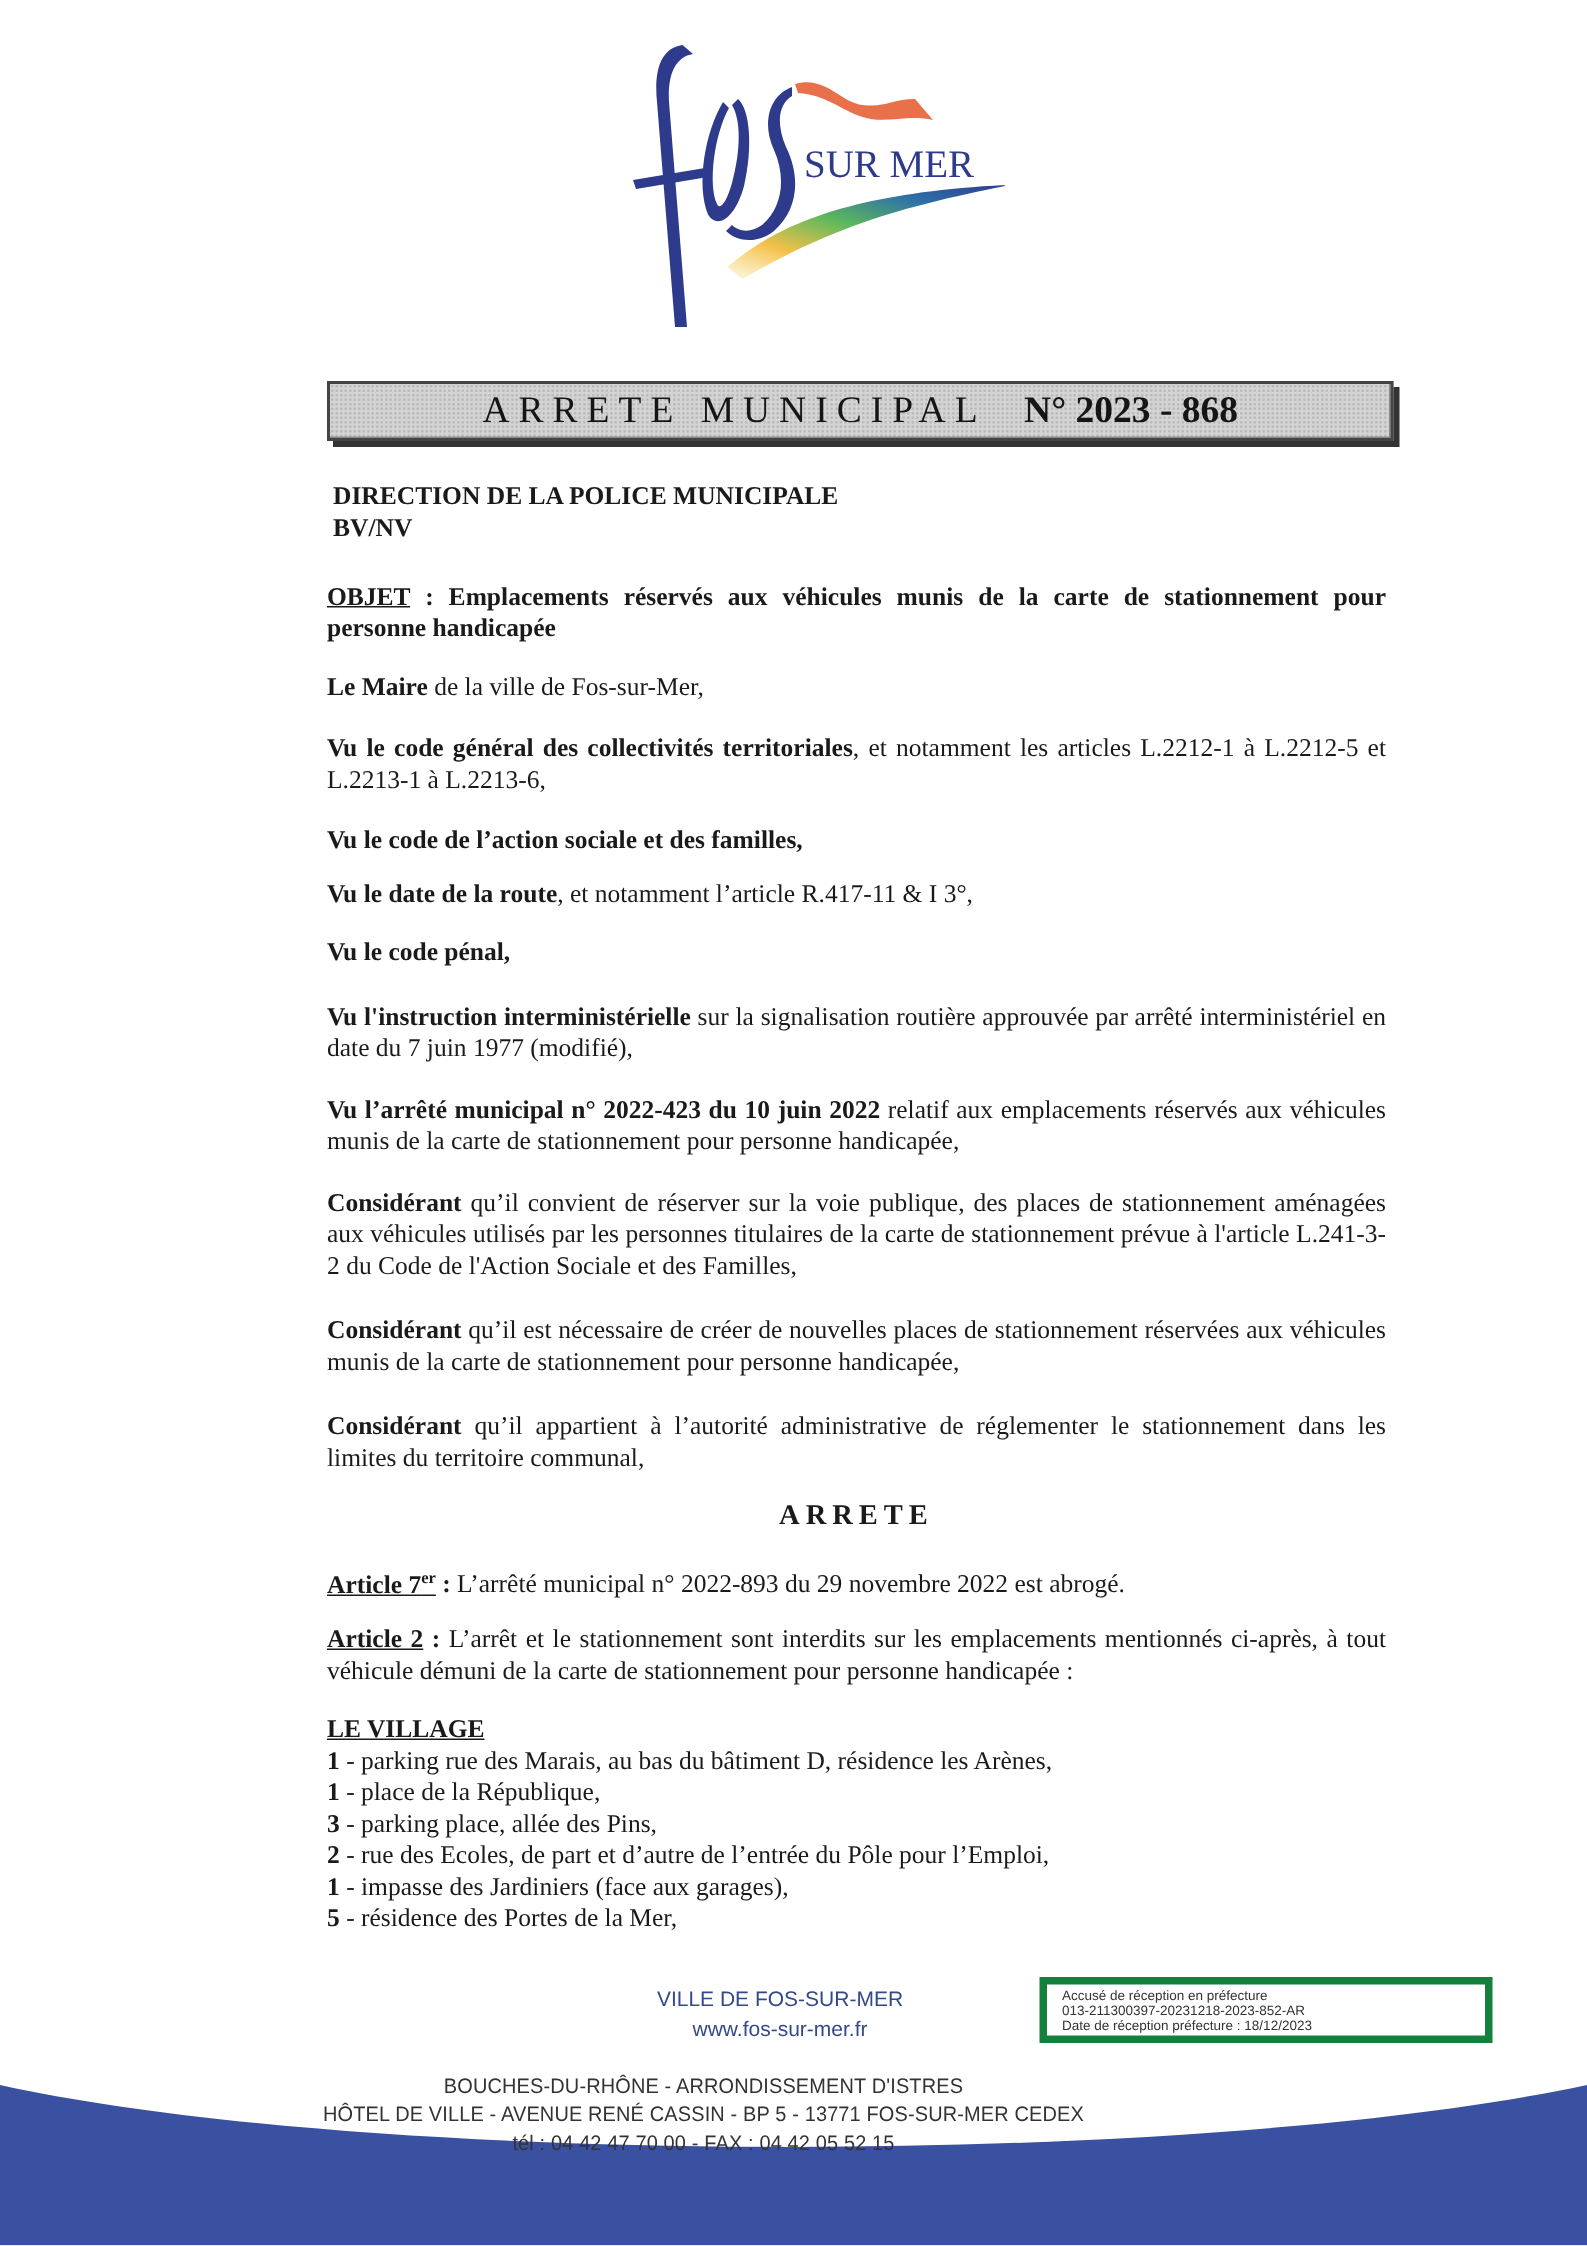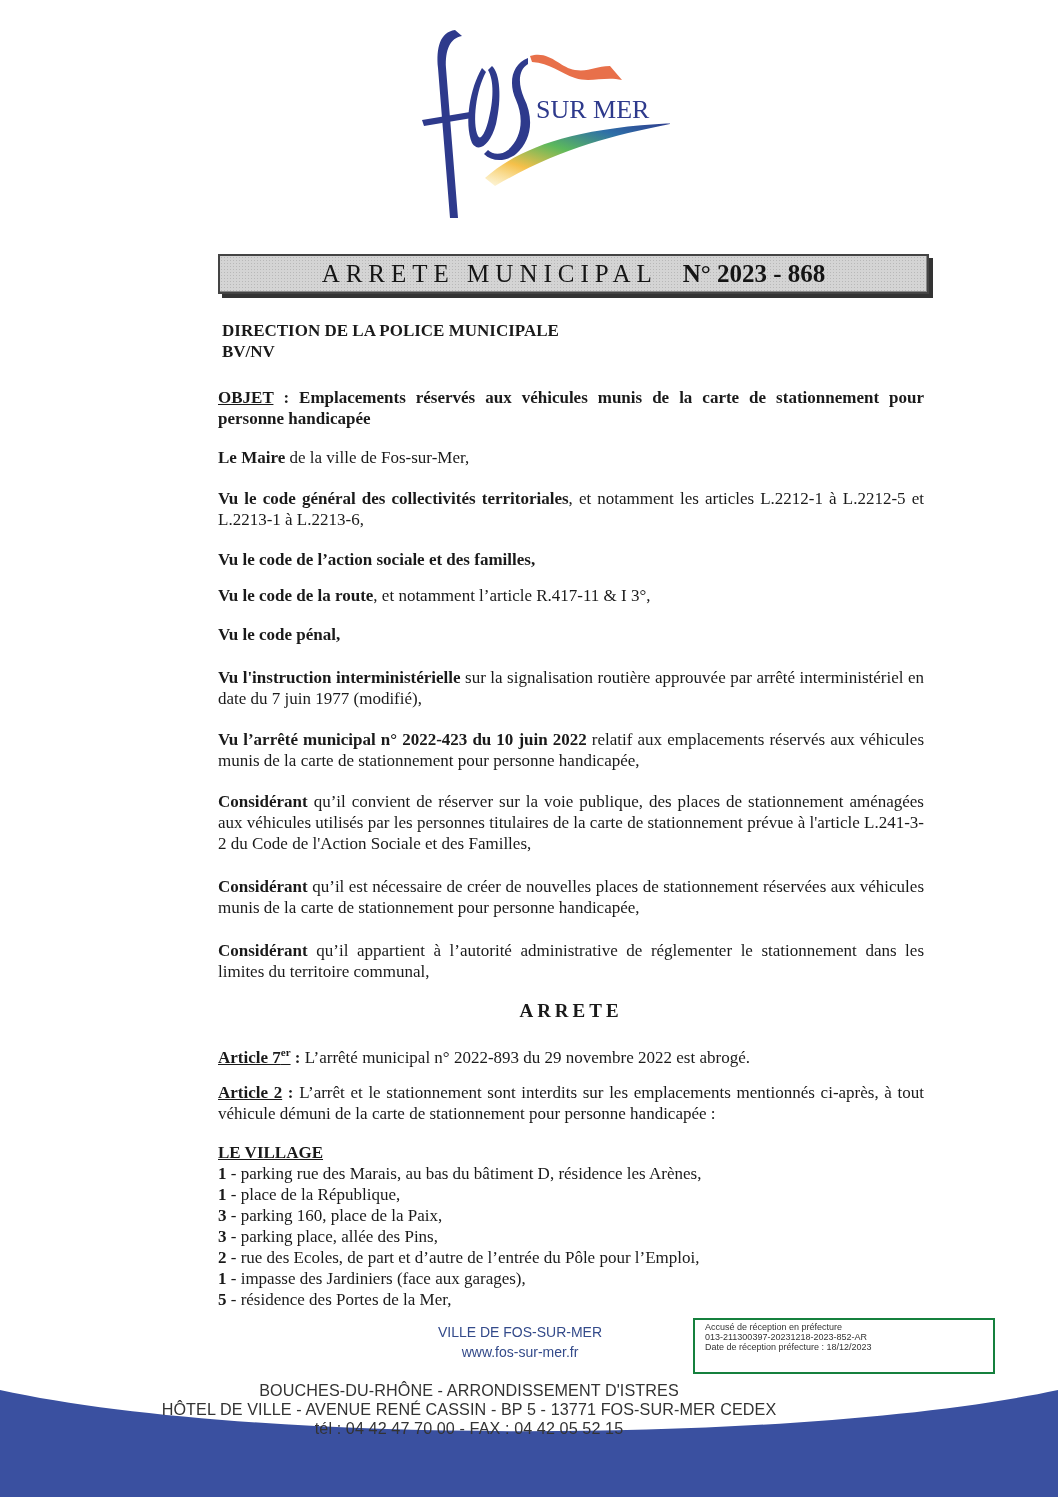--- a/index.html
+++ b/index.html
@@ -39,28 +39,28 @@
 
   .para { left: 218px; width: 706px; }
   .arrete-title { left: 218px; width: 706px; top: 1000px; font-size: 19px; font-weight: bold; letter-spacing: 4px; text-align: center; }
 
   .list { left: 218px; top: 1142px; width: 600px; font-size: 17px; line-height: 21px; }
   .list .item .n { font-weight: bold; }
 
   .footer-ville { left: 410px; top: 1322px; width: 220px; text-align: center;
     font-family: "Liberation Sans", "DejaVu Sans", sans-serif; font-size: 14px; color: #334a8a; line-height: 20px; }
 
-  .stamp { left: 693px; top: 1318px; width: 302px; height: 56px; border: 2px solid #15803d;
+  .stamp { left: 693px; top: 1318px; width: 302px; height: 44px; border: 5px solid #15803d;
     font-family: "Liberation Sans", "DejaVu Sans", sans-serif; font-size: 9px; line-height: 10px; color: #333; padding: 2px 0 0 10px; box-sizing: border-box; }
 
   .band { left: 0; top: 1390px; width: 1058px; height: 107px; }
   .band svg { width: 100%; height: 100%; display: block; }
 
   .address { left: 0; top: 1381px; width: 938px; text-align: center;
-    font-family: "Liberation Sans", "DejaVu Sans", sans-serif; font-size: 17px; line-height: 19px; color: #333; letter-spacing: 0.1px; }
+    font-family: "Liberation Sans", "DejaVu Sans", sans-serif; font-size: 14px; line-height: 19px; color: #333; letter-spacing: 0.1px; }
   .address div { transform: scaleX(0.95); }
 </style>
 </head>
 <body>
 
 <div class="abs logo">
   <svg viewBox="0 0 270 200">
     <defs>
       <linearGradient id="rainbow" x1="0" y1="1" x2="1" y2="0">
         <stop offset="0" stop-color="#f7d56a" stop-opacity="0.2"></stop>
@@ -106,21 +106,21 @@
 
 <div class="abs para txt just" style="top:488px;">
   <span class="b">Vu le code général des collectivités territoriales</span><span>, et notamment les articles L.2212-1 à L.2212-5 et L.2213-1 à L.2213-6,</span>
 </div>
 
 <div class="abs para txt" style="top:549px;">
   <span class="b">Vu le code de l’action sociale et des familles,</span><span></span>
 </div>
 
 <div class="abs para txt" style="top:585px;">
-  <span class="b">Vu le code de la route</span><span>, et notamment l’article R.417-11 &amp; I 3°,</span>
+  <span class="b">Vu le date de la route</span><span>, et notamment l’article R.417-11 &amp; I 3°,</span>
 </div>
 
 <div class="abs para txt" style="top:624px;">
   <span class="b">Vu le code pénal,</span><span></span>
 </div>
 
 <div class="abs para txt just" style="top:667px;">
   <span class="b">Vu l'instruction interministérielle</span><span> sur la signalisation routière approuvée par arrêté interministériel en date du 7 juin 1977 (modifié),</span>
 </div>
 
@@ -147,21 +147,20 @@
 </div>
 
 <div class="abs para txt just" style="top:1082px;">
   <span class="u">Article 2</span><span class="b"> : </span><span>L’arrêt et le stationnement sont interdits sur les emplacements mentionnés ci-après, à tout véhicule démuni de la carte de stationnement pour personne handicapée :</span>
 </div>
 
 <div class="abs list">
   <div class="u" style="margin-bottom:0;">LE VILLAGE</div>
   <div class="item"><span class="n">1</span><span> - parking rue des Marais, au bas du bâtiment D, résidence les Arènes,</span></div>
   <div class="item"><span class="n">1</span><span> - place de la République,</span></div>
-  <div class="item"><span class="n">3</span><span> - parking 160, place de la Paix,</span></div>
   <div class="item"><span class="n">3</span><span> - parking place, allée des Pins,</span></div>
   <div class="item"><span class="n">2</span><span> - rue des Ecoles, de part et d’autre de l’entrée du Pôle pour l’Emploi,</span></div>
   <div class="item"><span class="n">1</span><span> - impasse des Jardiniers (face aux garages),</span></div>
   <div class="item"><span class="n">5</span><span> - résidence des Portes de la Mer,</span></div>
 </div>
 
 <div class="abs footer-ville">
   <div>VILLE DE FOS-SUR-MER</div>
   <div>www.fos-sur-mer.fr</div>
 </div>

